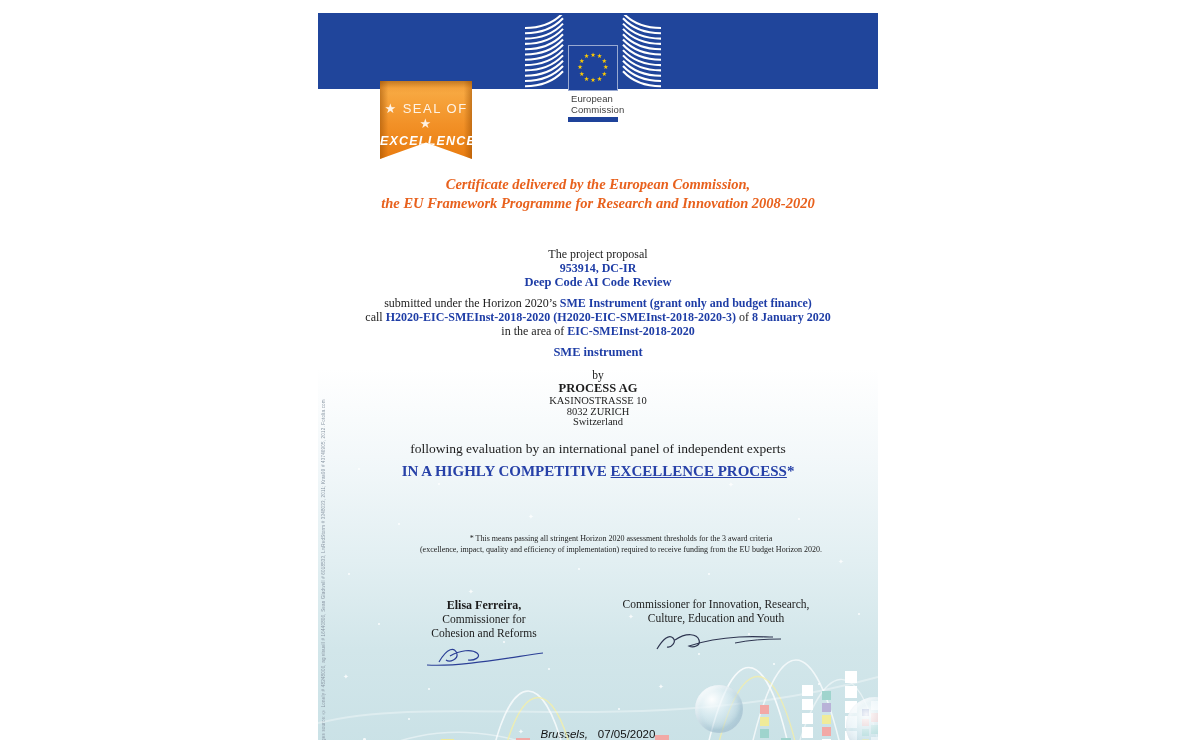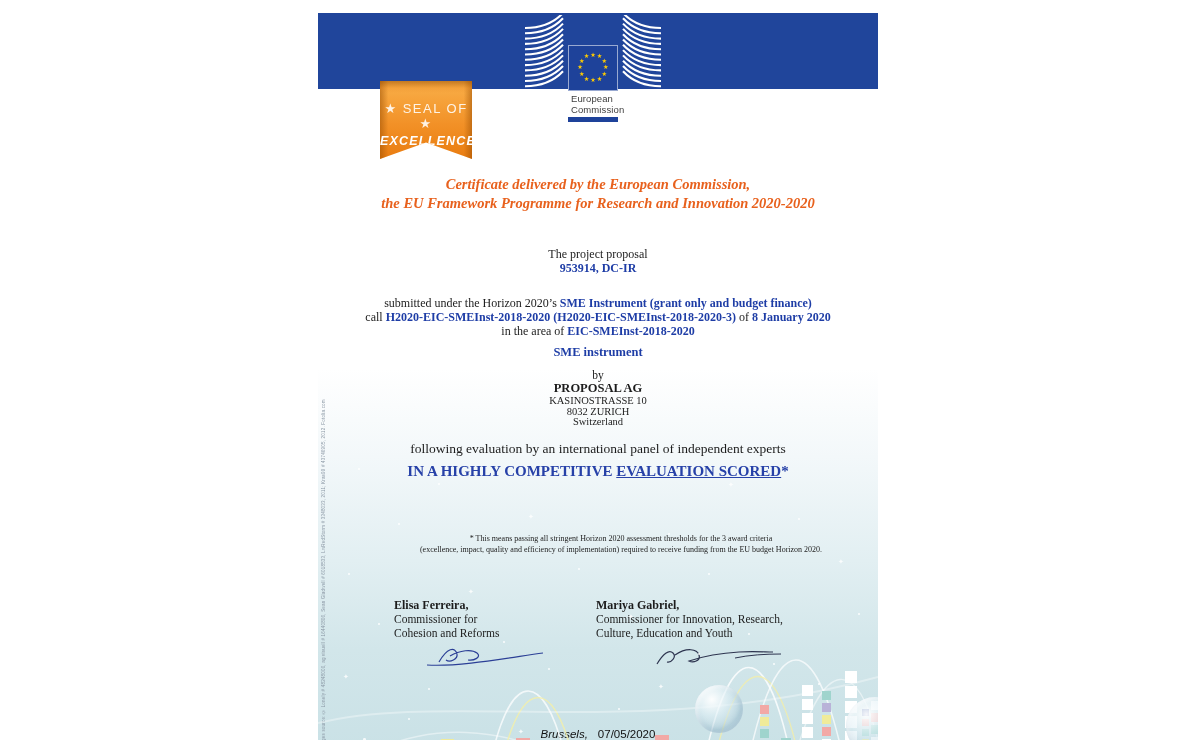--- a/index.html
+++ b/index.html
@@ -45,21 +45,21 @@
   .by        { top:356px; font-size:11.5px; }
   .app-name  { top:368px; font-size:12.5px; }
   .app-a1    { top:382px; font-size:10.5px; }
   .app-a2    { top:393px; font-size:10.5px; }
   .app-a3    { top:403px; font-size:10.5px; }
   .eval-line { top:428px; font-size:13.5px; }
   .statement { top:450px; font-size:15px; font-weight:bold; line-height:16.5px; color:#2741A8; }
   .statement u { text-decoration:underline; }
   .footnote  { top:520px; font-size:8px; line-height:11px; color:#222;padding-left:46px; }
 
-  .sig { position:absolute; text-align:left; color:#1c1c1c; }
+  .sig { position:absolute; text-align:center; color:#1c1c1c; }
   .sig .nm { font-size:12px; font-weight:bold; }
   .sig .rl { font-size:11.5px; line-height:13.5px; }
   .sig svg { display:block; margin:2px auto 0; }
   .sig-left  { left:76px;  top:585px; width:180px; }
   .sig-right { left:278px; top:585px; width:240px; }
 
   .footer-line { position:absolute; left:0; top:715px; width:560px; text-align:center;
                  font-family:"Liberation Sans",sans-serif; font-size:11.5px; color:#111; }
   .footer-line .place { font-style:italic; margin-right:10px; }
 
@@ -137,63 +137,63 @@
   </div>
   <div class="ec-bar"></div>
 
   <div class="seal">
     <div class="l1">★ SEAL OF ★</div>
     <div class="l2">EXCELLENCE</div>
   </div>
 
   <div class="ctr title">
     <div>Certificate delivered by the European Commission,</div>
-    <div>the EU Framework Programme for Research and Innovation 2020-2020</div>
+    <div>the EU Framework Programme for Research and Innovation 2008-2020</div>
   </div>
 
   <div class="ctr proposal-intro">The project proposal</div>
   <div class="ctr proposal-id blue b">953914, DC-IR</div>
+  <div class="ctr proposal-name blue b">Deep Code AI Code Review</div>
 
   <div class="ctr submission">
     <div><span>submitted under the Horizon 2020’s </span><span class="blue b">SME Instrument (grant only and budget finance)</span></div>
     <div><span>call </span><span class="blue b">H2020-EIC-SMEInst-2018-2020 (H2020-EIC-SMEInst-2018-2020-3)</span><span> of </span><span class="blue b">8 January 2020</span></div>
     <div><span>in the area of </span><span class="blue b">EIC-SMEInst-2018-2020</span></div>
   </div>
 
   <div class="ctr by">by</div>
 
   <div class="ctr programme blue b">SME instrument</div>
-  <div class="ctr app-name b">PROPOSAL AG</div>
+  <div class="ctr app-name b">PROCESS AG</div>
   <div class="ctr app-a1">KASINOSTRASSE 10</div>
   <div class="ctr app-a2">8032 ZURICH</div>
   <div class="ctr eval-line">following evaluation by an international panel of independent experts</div>
 
   <div class="ctr app-a3">Switzerland</div>
 
   <div class="ctr statement">
-    <div><span>IN A HIGHLY COMPETITIVE </span><u>EVALUATION SCORED</u><span>*</span></div>
+    <div><span>IN A HIGHLY COMPETITIVE </span><u>EXCELLENCE PROCESS</u><span>*</span></div>
   </div>
 
   <div class="ctr footnote">
     <div>* This means passing all stringent Horizon 2020 assessment thresholds for the 3 award criteria</div>
     <div>(excellence, impact, quality and efficiency of implementation) required to receive funding from the EU budget Horizon 2020.</div>
   </div>
 
   <div class="sig sig-left">
     <div class="nm">Elisa Ferreira,</div>
     <div class="rl">Commissioner for</div>
     <div class="rl">Cohesion and Reforms</div>
     <svg width="130" height="28" viewBox="0 0 130 28">
       <path d="M20 20 C 28 6, 36 4, 38 12 C 39 17, 31 21, 27 18 M31 14 C 41 8, 53 7, 58 11 C 63 15, 55 19, 49 18" fill="none" stroke="#2B3F96" stroke-width="1.2"></path>
       <path d="M8 23 C 40 25, 88 16, 124 11" fill="none" stroke="#2B3F96" stroke-width="1.1"></path>
     </svg>
   </div>
 
   <div class="sig sig-right">
-    <div class="nm">Mariya Gabriel,</div>
     <div class="rl">Commissioner for Innovation, Research,</div>
     <div class="rl">Culture, Education and Youth</div>
     <svg width="150" height="28" viewBox="0 0 150 28">
       <path d="M16 22 C 22 12, 28 7, 32 11 C 36 15, 30 21, 26 20 M34 13 C 46 5, 56 7, 58 13 C 60 19, 52 21, 48 19 C 60 15, 80 11, 98 10 C 112 9, 124 10, 132 10" fill="none" stroke="#2E3550" stroke-width="1.2"></path>
       <path d="M94 16 C 108 13, 124 12, 140 12" fill="none" stroke="#2E3550" stroke-width="1"></path>
     </svg>
   </div>
 
   <div class="footer-line">
     <span class="place">Brussels,</span><span>07/05/2020</span>

